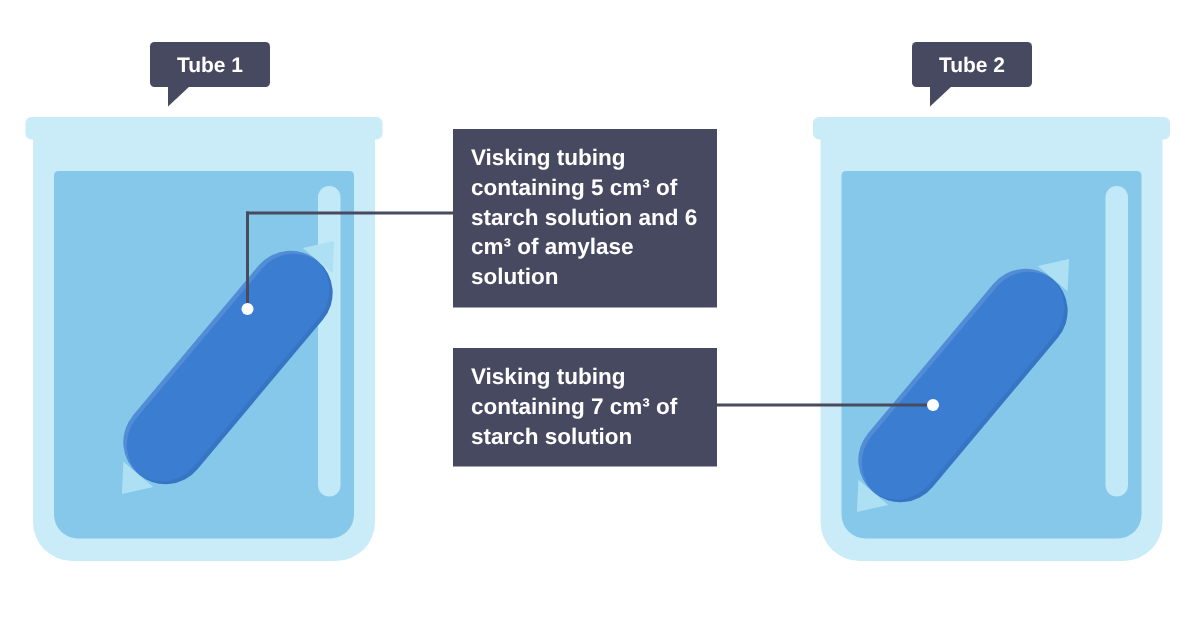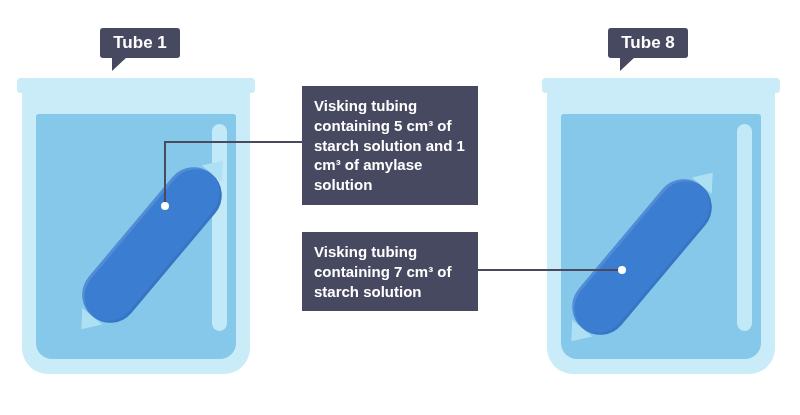--- a/index.html
+++ b/index.html
@@ -1,20 +1,20 @@
 <!DOCTYPE html>
 <html style="--beaker_wall: #c9ecf8; --water: #85c8ea; --tubing: #3b7dd1; --knot: #aee0f3; --label_bg: #474961; --label_text: #ffffff; --connector: #4a4a5e;"><head>
 <meta charset="utf-8">
 <style>
   html,body{margin:0;padding:0;background:#ffffff;font-family:"Liberation Sans",sans-serif;}
   .canvas{position:relative;width:800px;height:415px;background:#ffffff;overflow:hidden;}
 
   
   .tag{position:absolute;width:80px;height:30px;background:var(--label_bg,#474961);
-       color:var(--label_text,#ffffff);font-weight:bold;font-size:17px;
+       color:var(--label_text,#ffffff);font-weight:bold;font-size:14px;
        display:flex;align-items:center;justify-content:center;border-radius:3px;z-index:5;}
   .tag-tail{position:absolute;left:12px;bottom:-13px;width:0;height:0;
        border-top:14px solid var(--label_bg,#474961);border-right:15px solid transparent;}
 
   
   .beaker{position:absolute;width:228px;height:296px;background:var(--beaker_wall,#c9ecf8);
        border-radius:6px 6px 26px 26px;}
   .rim{position:absolute;left:-5px;right:-5px;top:0;height:15px;
        background:var(--beaker_wall,#c9ecf8);border-radius:4px;}
   .water{position:absolute;left:14px;right:14px;top:36px;bottom:15px;
@@ -45,21 +45,21 @@
 <body>
 
 <div class="canvas">
 
   <div class="tag" style="left:100px;top:28px;">
     <span>Tube 1</span>
     <div class="tag-tail"></div>
   </div>
 
   <div class="tag" style="left:608px;top:28px;">
-    <span>Tube 8</span>
+    <span>Tube 2</span>
     <div class="tag-tail"></div>
   </div>
 
   <div class="beaker" style="left:22px;top:78px;">
     <div class="rim"></div>
     <div class="water">
       <div class="glass-highlight"></div>
       <div class="capsule" style="left:23px;top:103px;">
         <div class="knot knot-a"></div>
         <div class="knot knot-b"></div>
@@ -72,21 +72,21 @@
     <div class="water">
       <div class="glass-highlight"></div>
       <div class="capsule" style="left:-12px;top:115px;">
         <div class="knot knot-a"></div>
         <div class="knot knot-b"></div>
       </div>
     </div>
   </div>
 
   <div class="note" style="left:302px;top:86px;">
-    <p>Visking tubing containing 5 cm³ of starch solution and 1 cm³ of amylase solution</p>
+    <p>Visking tubing containing 5 cm³ of starch solution and 6 cm³ of amylase solution</p>
   </div>
 
   <div class="note" style="left:302px;top:232px;">
     <p>Visking tubing containing 7 cm³ of starch solution</p>
   </div>
 
   <div class="line" style="left:164px;top:141px;width:138px;height:2px;"></div>
   <div class="line" style="left:164px;top:141px;width:2px;height:64px;"></div>
   <div class="dot" style="left:161px;top:202px;"></div>
 

